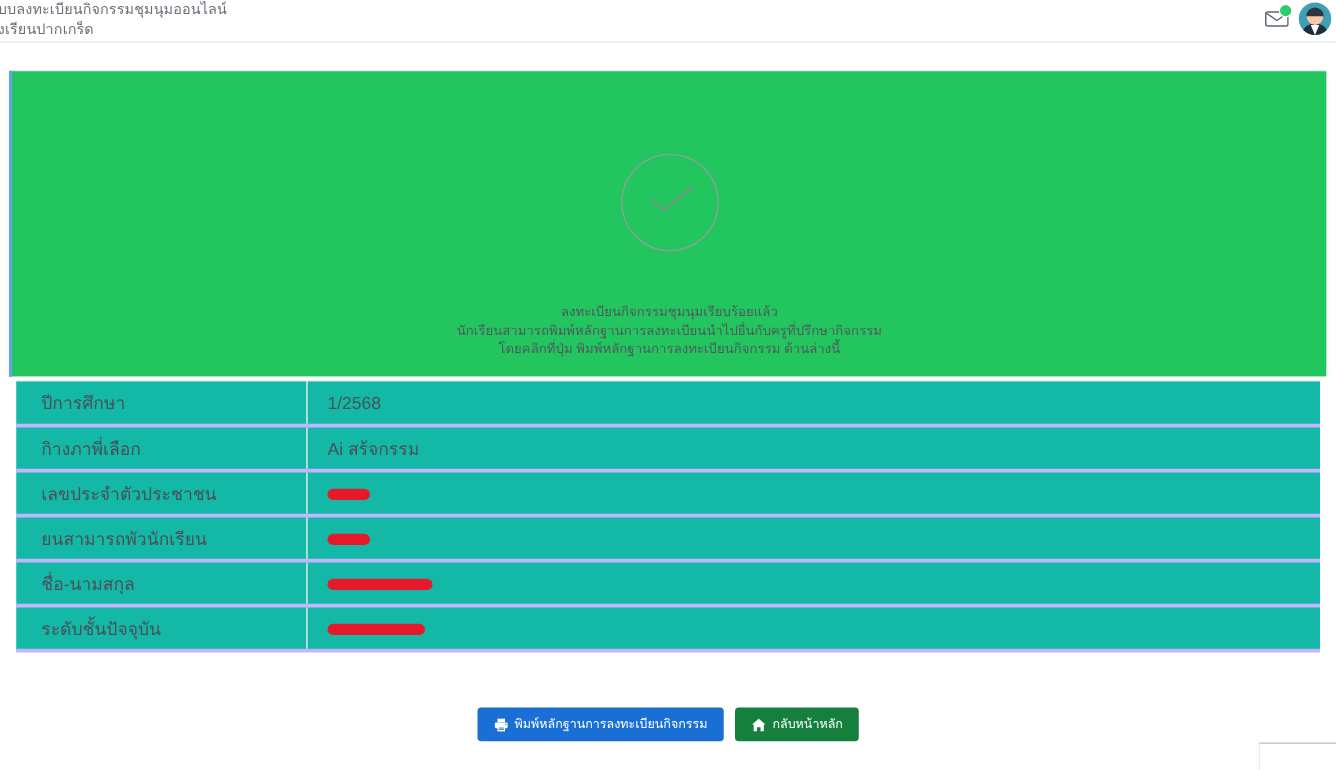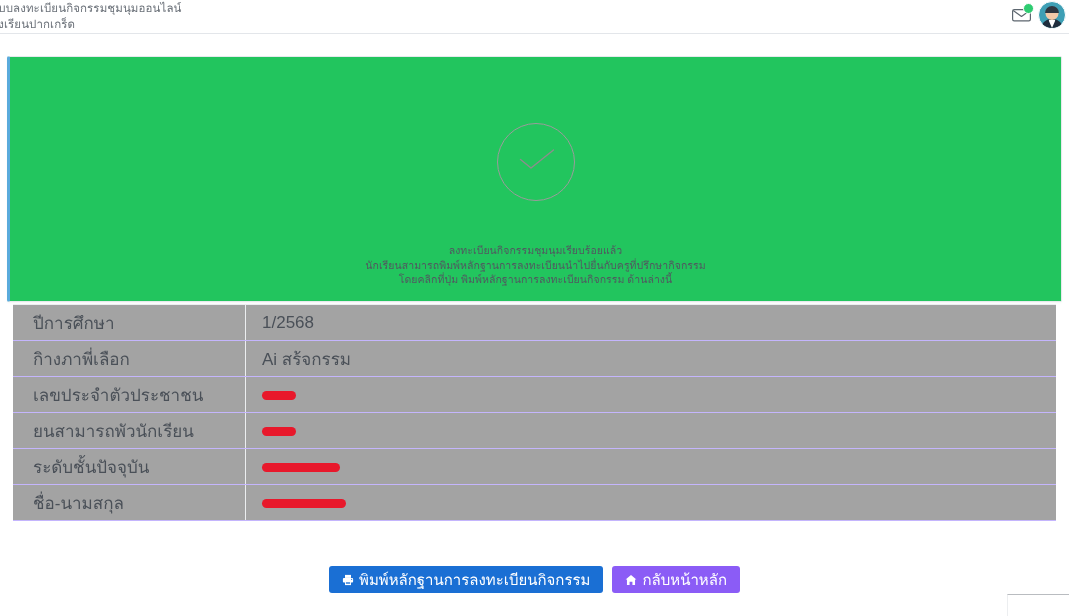--- a/index.html
+++ b/index.html
@@ -168,26 +168,26 @@
     position: absolute;
     left: 13px;
     top: 304px;
     width: 1043px;
     border-collapse: collapse;
     table-layout: fixed;
   }
   .detail-table tr { height: 36px; }
   .detail-table td {
     border-top: 1px solid #eceef0;
-    border-bottom: 1px solid #c4b5fd;
+    border-bottom: 3px solid #c4b5fd;
     padding: 0 0 0 20px;
-    font-size: 17px;
+    font-size: 14px;
     color: #4a5058;
     vertical-align: middle;
-    background: #a3a3a3;
+    background: #14b8a6;
   }
   .detail-table td.label {
     width: 212px;
     border-right: 1px solid #eceef0;
   }
   .detail-table td.value { padding-left: 16px; }
   .redaction {
     display: inline-block;
     height: 9px;
     border-radius: 5px;
@@ -206,29 +206,29 @@
     gap: 9px;
   }
   .btn {
     display: inline-flex;
     align-items: center;
     gap: 5px;
     border: none;
     border-radius: 3px;
     color: #ffffff;
     font-family: inherit;
-    font-size: 15px;
+    font-size: 10px;
     line-height: 1;
     padding: 0 13px;
     height: 27px;
     cursor: pointer;
     white-space: nowrap;
   }
   .btn-print { background: #1a6fd4; }
-  .btn-home  { background: #8b5cf6; }
+  .btn-home  { background: #15803d; }
   .btn svg { display: block; }
 
   
   .bottom-sliver {
     position: absolute;
     right: 0;
     bottom: 0;
     width: 62px;
     height: 22px;
     border-top: 1px solid #b9bcc0;
@@ -288,26 +288,26 @@
       </tr>
       <tr>
         <td class="label">เลขประจำตัวประชาชน</td>
         <td class="value"><span class="redaction" style="width: 34px; background: rgb(232, 24, 43);"></span></td>
       </tr>
       <tr>
         <td class="label">ยนสามารถพัวนักเรียน</td>
         <td class="value"><span class="redaction" style="width: 34px; background: rgb(232, 24, 43);"></span></td>
       </tr>
       <tr>
+        <td class="label">ชื่อ-นามสกุล</td>
+        <td class="value"><span class="redaction" style="width: 84px; background: rgb(232, 24, 43);"></span></td>
+      </tr>
+      <tr>
         <td class="label">ระดับชั้นปัจจุบัน</td>
         <td class="value"><span class="redaction" style="width: 78px; background: rgb(232, 24, 43);"></span></td>
-      </tr>
-      <tr>
-        <td class="label">ชื่อ-นามสกุล</td>
-        <td class="value"><span class="redaction" style="width: 84px; background: rgb(232, 24, 43);"></span></td>
       </tr>
     </tbody>
 </table>
 
 <div class="actions">
   <button class="btn btn-print">
     <span>
       <svg width="12" height="12" viewBox="0 0 16 16" aria-hidden="true">
         <rect x="4" y="1.2" width="8" height="4" fill="#ffffff"></rect>
         <rect x="1.2" y="5.2" width="13.6" height="6.2" rx="1.3" fill="#ffffff"></rect>

